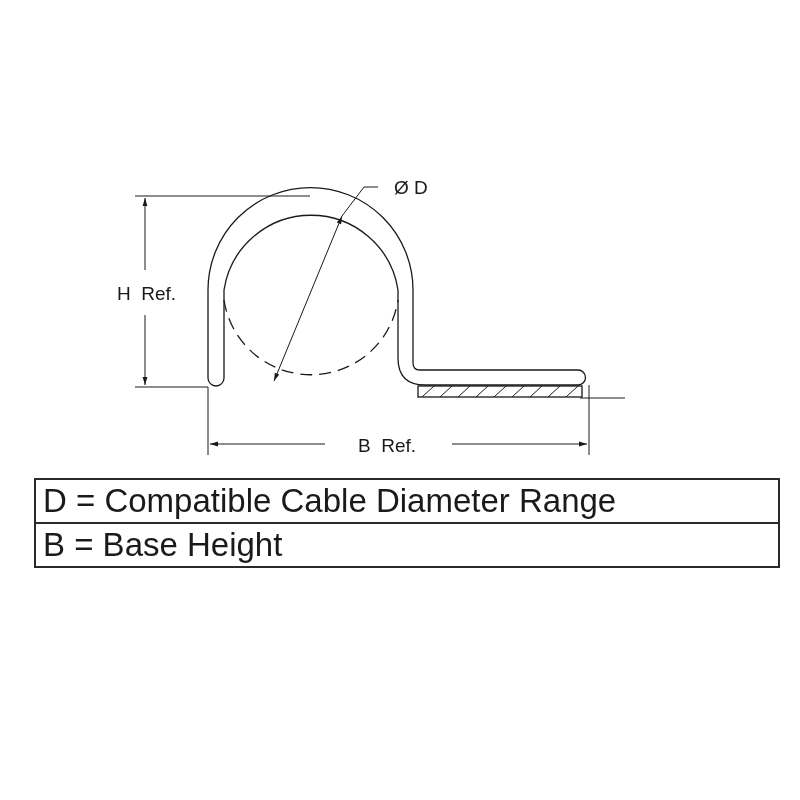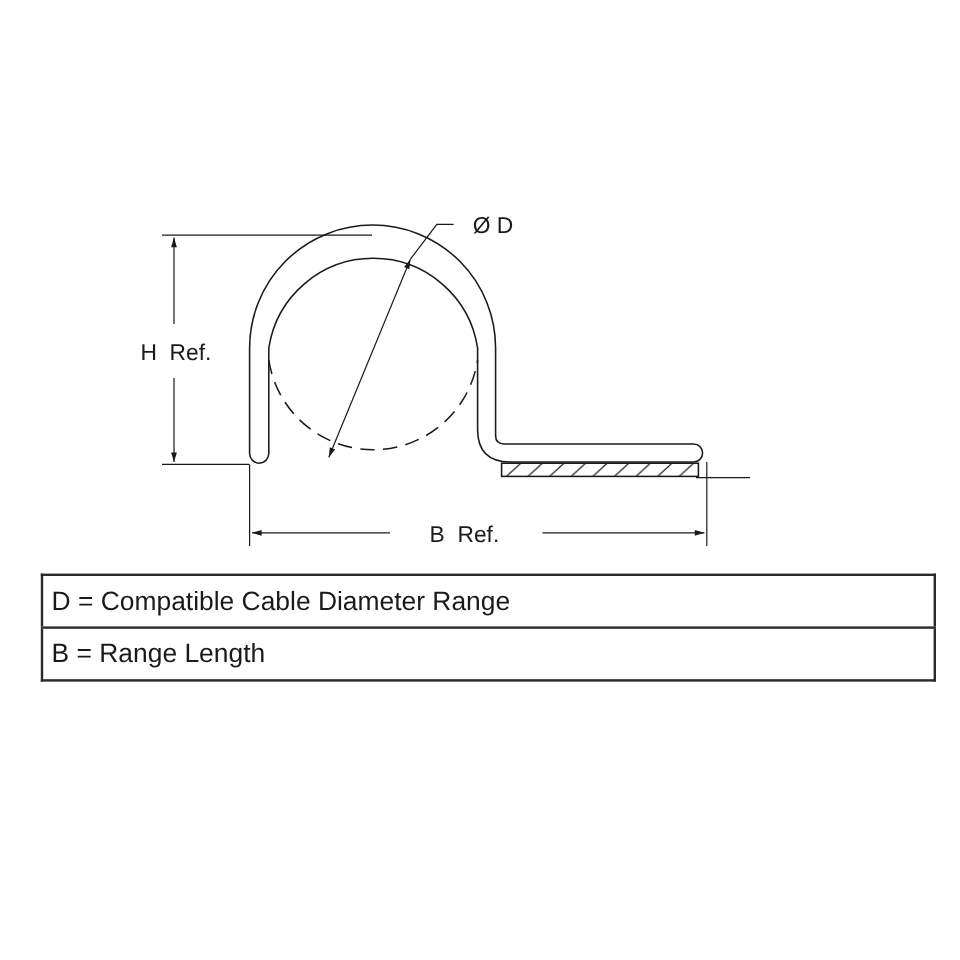--- a/index.html
+++ b/index.html
@@ -3,21 +3,21 @@
   <meta charset="utf-8">
   <style>
     html, body { margin:0; padding:0; background:#ffffff; }
     body { width:800px; height:800px; position:relative; overflow:hidden;
            font-family:"Liberation Sans", sans-serif; color:#1a1a1a; }
     #drawing { position:absolute; left:0; top:0; width:800px; height:470px; }
     .dim-label { font-family:"Liberation Sans", sans-serif; font-size:19px; fill:#1a1a1a; }
     #legend-table { position:absolute; left:34px; top:478px; width:746px;
                     border-collapse:collapse; border:2px solid #2a2a2a; }
     #legend-table td { border-top:2px solid #2a2a2a; height:42px; padding:0 0 0 7px;
-                       font-size:22px; line-height:40px; white-space:nowrap; }
+                       font-size:33px; line-height:40px; white-space:nowrap; }
     #legend-table tr:first-child td { border-top:none; }
   </style>
 </head>
 <body>
 
 <svg id="drawing" viewBox="0 0 800 470" xmlns="http://www.w3.org/2000/svg">
   <defs>
     <marker id="arr" viewBox="0 0 10 10" refX="10" refY="5" markerWidth="10" markerHeight="8" orient="auto-start-reverse" markerUnits="userSpaceOnUse">
       <path d="M0,2 L10,5 L0,8 z" fill="#1a1a1a"></path>
     </marker>
@@ -55,16 +55,16 @@
   <text class="dim-label" x="117" y="300" xml:space="preserve">H  Ref.</text>
   <text class="dim-label" x="358" y="452" xml:space="preserve">B  Ref.</text>
 </svg>
 
 <table id="legend-table">
   <tbody>
     <tr>
       <td>D = Compatible Cable Diameter Range</td>
     </tr>
     <tr>
-      <td>B = Range Length</td>
+      <td>B = Base Height</td>
     </tr>
   </tbody>
 </table>
 
 </body></html>

